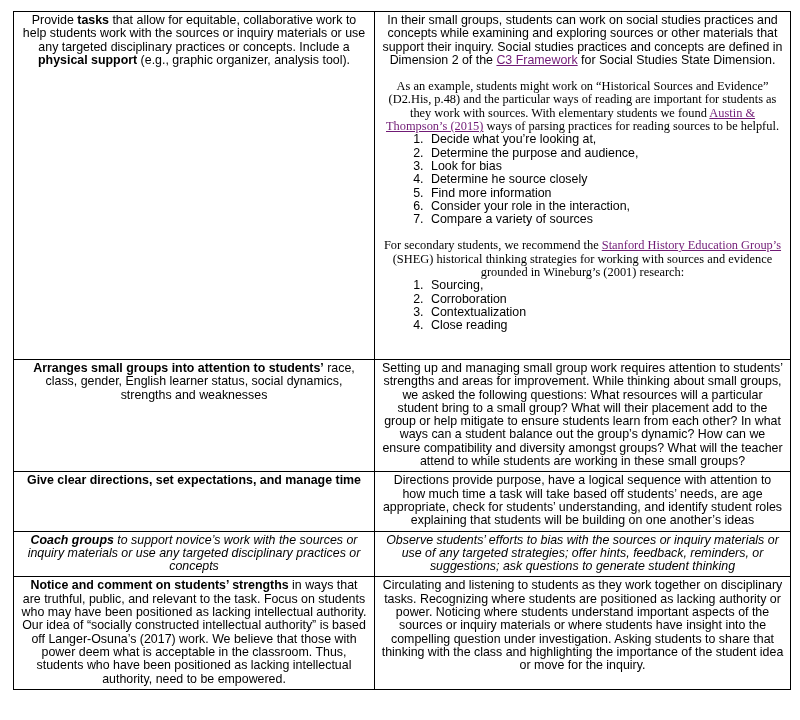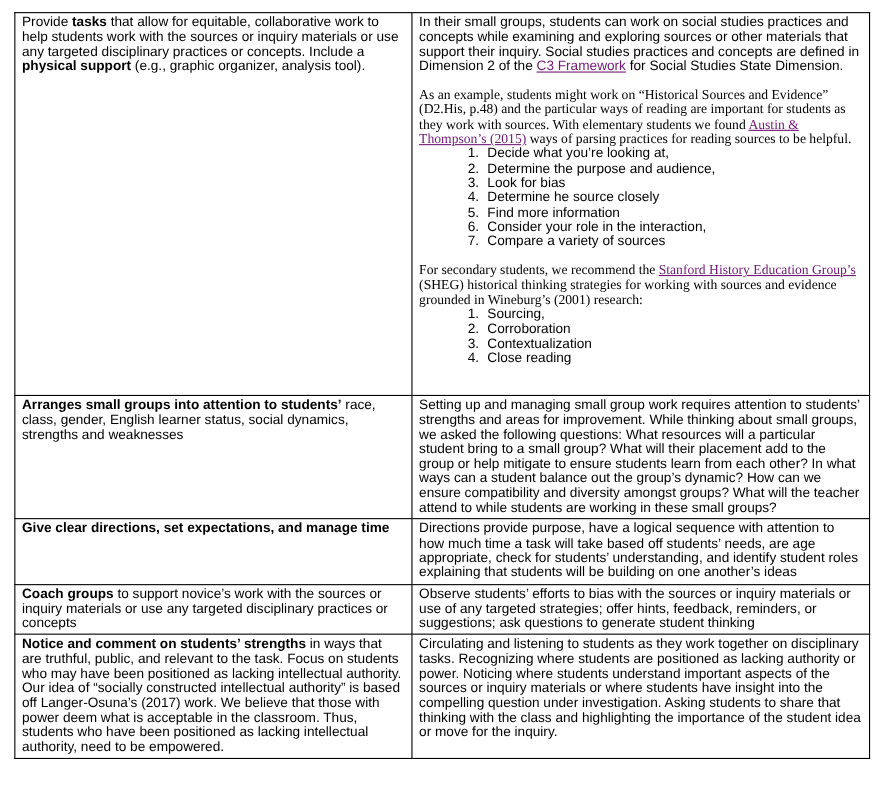--- a/index.html
+++ b/index.html
@@ -35,26 +35,26 @@
     font-size: 13.2px;
     line-height: 16px;
     text-align: center;
     height: 37px;
     padding-top: 3px;
     white-space: nowrap;
   }
   .r1 { height: 348px; }
   .r2 { height: 110px; }
   .r3 { height: 54px; }
-  .r4 { height: 38px; }
+  .r4 { height: 38px; font-style: italic; }
   .r5 { height: 108px; }
-  .wtable p { margin: 0; }
+  .wtable p { margin: 0; text-align: center; }
   .wtable p.sp { margin-top: 13px; font-family: Liberation Serif, serif; }
   .wtable ol { margin: 0; padding-left: 46px; }
-  .wtable li { padding-left: 4px; margin-left: 12px; }
+  .wtable li { padding-left: 4px; }
   a.doclink { color: #701a75; text-decoration: underline; cursor: pointer; }
   b { font-weight: bold; }
 </style>
 </head>
 <body>
 
 <div class="page">
   <table class="wtable">
     <colgroup>
         <col class="c1">

